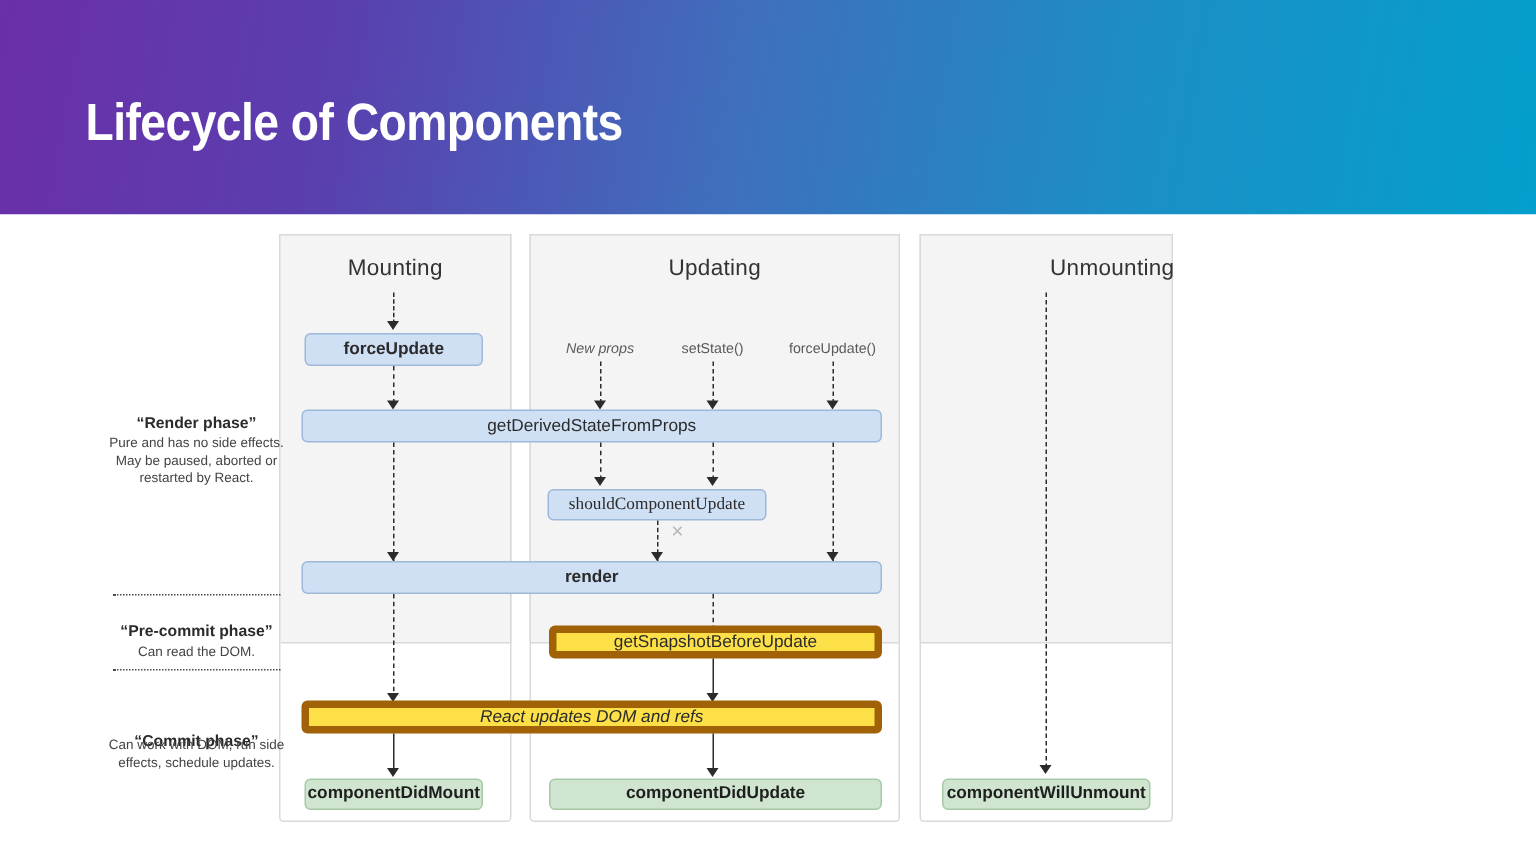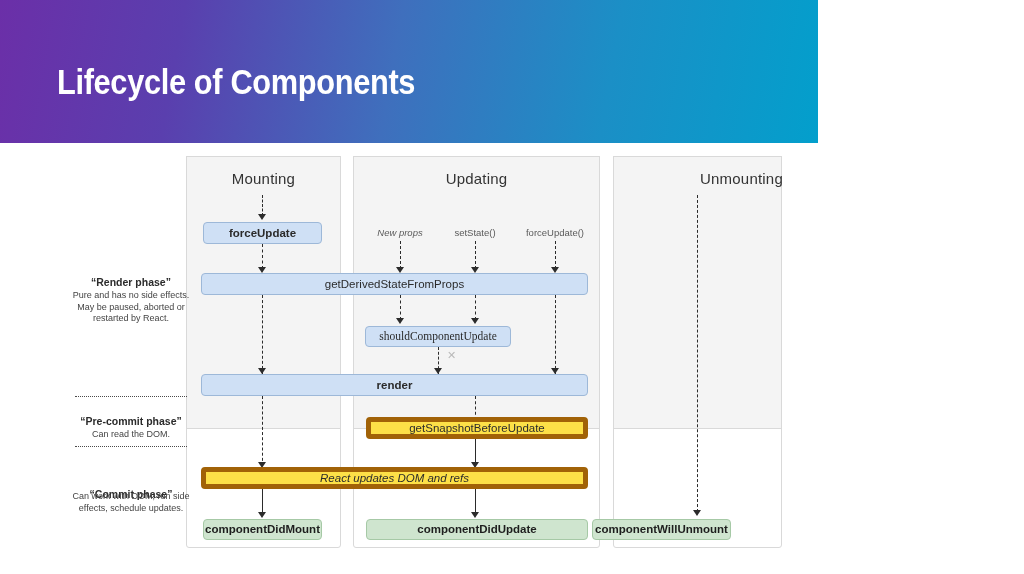--- a/index.html
+++ b/index.html
@@ -6,21 +6,21 @@
   html,body { width:1024px; height:574px; }
   body {
     font-family:"Liberation Sans", sans-serif;
     background:#ffffff;
     position:relative;
     overflow:hidden;
   }
 
   
   #header {
-    position:absolute; left:0; top:0; width:818px; height:143px;
+    position:absolute; left:0; top:0; width:1024px; height:143px;
     background:linear-gradient(100deg,#6b2fa8 0%, #5a3fae 22%, #3f6fbd 48%, #1b8fc6 74%, #039fcc 100%);
   }
   #page-title {
     position:absolute; left:57px; top:62px;
     font-family:"Liberation Sans Narrow","Liberation Sans", sans-serif;
     font-size:35px; font-weight:700; color:#ffffff;
     letter-spacing:-0.4px; transform:scaleX(0.88); transform-origin:left center;
     white-space:nowrap;
   }
 
@@ -172,21 +172,21 @@
   <div class="solid-v" style="left:262px; top:346px; height:27px;"></div>
   <div class="arrowhead" style="left:258px; top:369px;"></div>
   <div class="solid-v" style="left:475px; top:346px; height:27px;"></div>
   <div class="arrowhead" style="left:471px; top:369px;"></div>
 
   <div class="node green bold" style="left:203px; top:376px; width:119px; height:21px;">componentDidMount</div>
   <div class="node green bold" style="left:366px; top:376px; width:222px; height:21px;">componentDidUpdate</div>
 
   <div class="dash-v" style="left:697px; top:52px; height:317px;"></div>
   <div class="arrowhead" style="left:693px; top:367px;"></div>
-  <div class="node green bold" style="left:592px; top:376px; width:139px; height:21px;">componentWillUnmount</div>
+  <div class="node green bold" style="left:628px; top:376px; width:139px; height:21px;">componentWillUnmount</div>
 
   <div class="phase-title" style="left:66px; top:133px;">“Render phase”</div>
   <div class="phase-desc" style="left:66px; top:147px;">Pure and has no side effects. May be paused, aborted or restarted by React.</div>
 
   <div class="dotted-rule" style="left:75px; top:253px;"></div>
 
   <div class="phase-title" style="left:66px; top:272px;">“Pre-commit phase”</div>
   <div class="phase-desc" style="left:66px; top:286px;">Can read the DOM.</div>
 
   <div class="dotted-rule" style="left:75px; top:303px;"></div>

